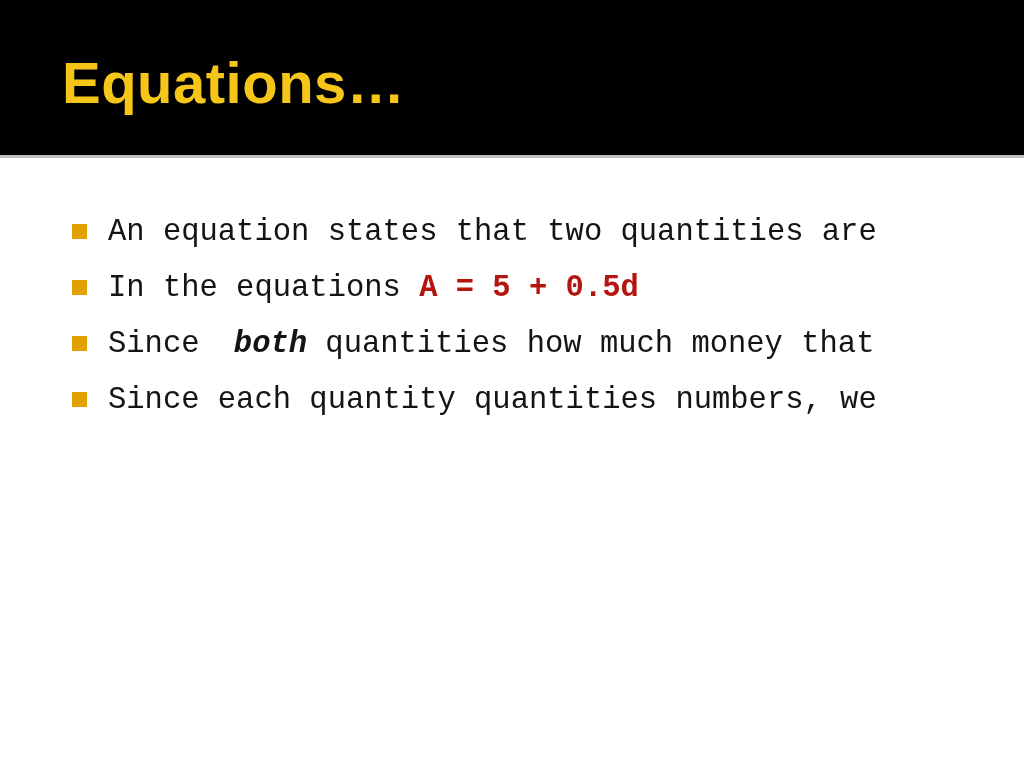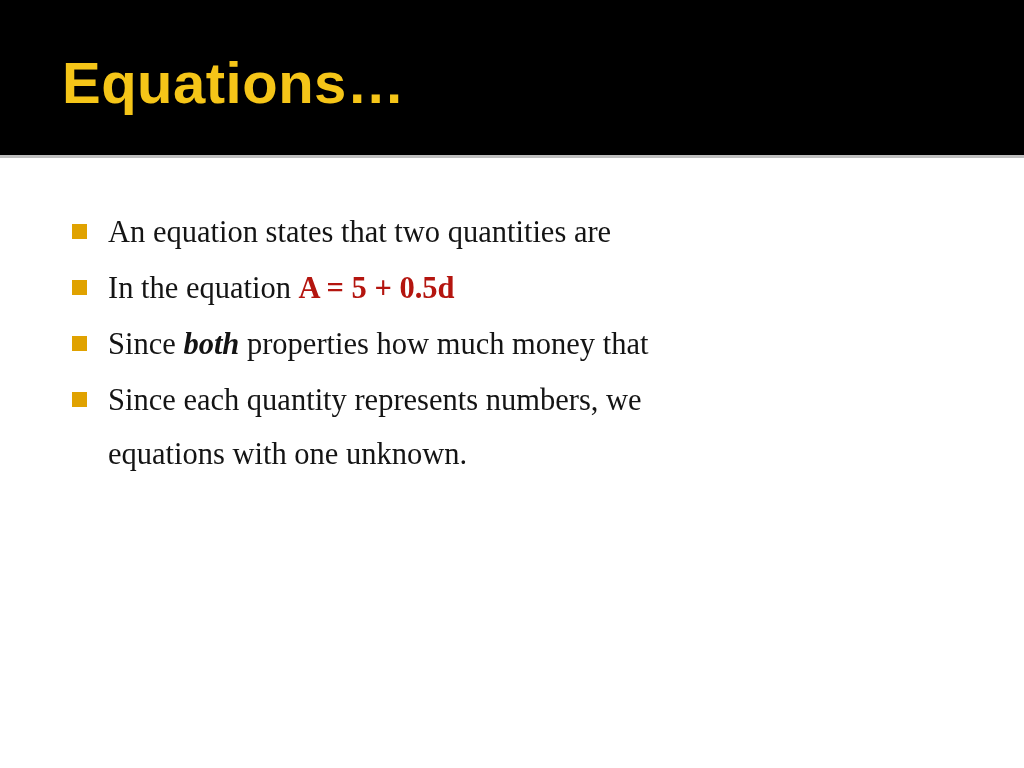--- a/index.html
+++ b/index.html
@@ -58,21 +58,21 @@
     margin: 0;
     padding: 0;
   }
   ul.bullets > li {
     position: relative;
     padding-left: 46px;
     margin-bottom: 2px;
     font-size: 30.5px;
     line-height: 54px;
     color: #141414;
-    font-family: Liberation Serif, serif;
+    font-family: Liberation Mono, monospace;
   }
   ul.bullets > li .marker {
     position: absolute;
     left: 10px;
     top: 19px;
     width: 15px;
     height: 15px;
     background: #e0a200;
     display: block;
   }
@@ -80,20 +80,21 @@
     color: #b4150f;
     font-weight: bold;
     text-align: center;
   }
   .em-bold {
     font-weight: bold;
   }
   .em-bold-italic {
     font-weight: bold;
     font-style: italic;
+    margin-left: 16px;
   }
   .line2 {
     display: block;
   }
 </style>
 </head>
 <body>
 
 <div class="slide">
 
@@ -104,30 +105,29 @@
   <div class="body">
     <ul class="bullets">
 
       <li>
         <span class="marker"></span>
         <span>An equation states that two quantities are</span>
       </li>
 
       <li>
         <span class="marker"></span>
-        <span>In the equation </span><span class="em-red">A = 5 + 0.5d</span>
+        <span>In the equations </span><span class="em-red">A = 5 + 0.5d</span>
       </li>
 
       <li>
         <span class="marker"></span>
-        <span>Since </span><span class="em-bold-italic">both</span><span> properties how much money that</span>
+        <span>Since </span><span class="em-bold-italic">both</span><span> quantities how much money that</span>
       </li>
 
       <li>
         <span class="marker"></span>
-        <span>Since each quantity represents numbers, we</span>
-        <span class="line2">equations with one unknown.</span>
+        <span>Since each quantity quantities numbers, we</span>
       </li>
 
     </ul>
   </div>
 
 </div>
 
 </body></html>

